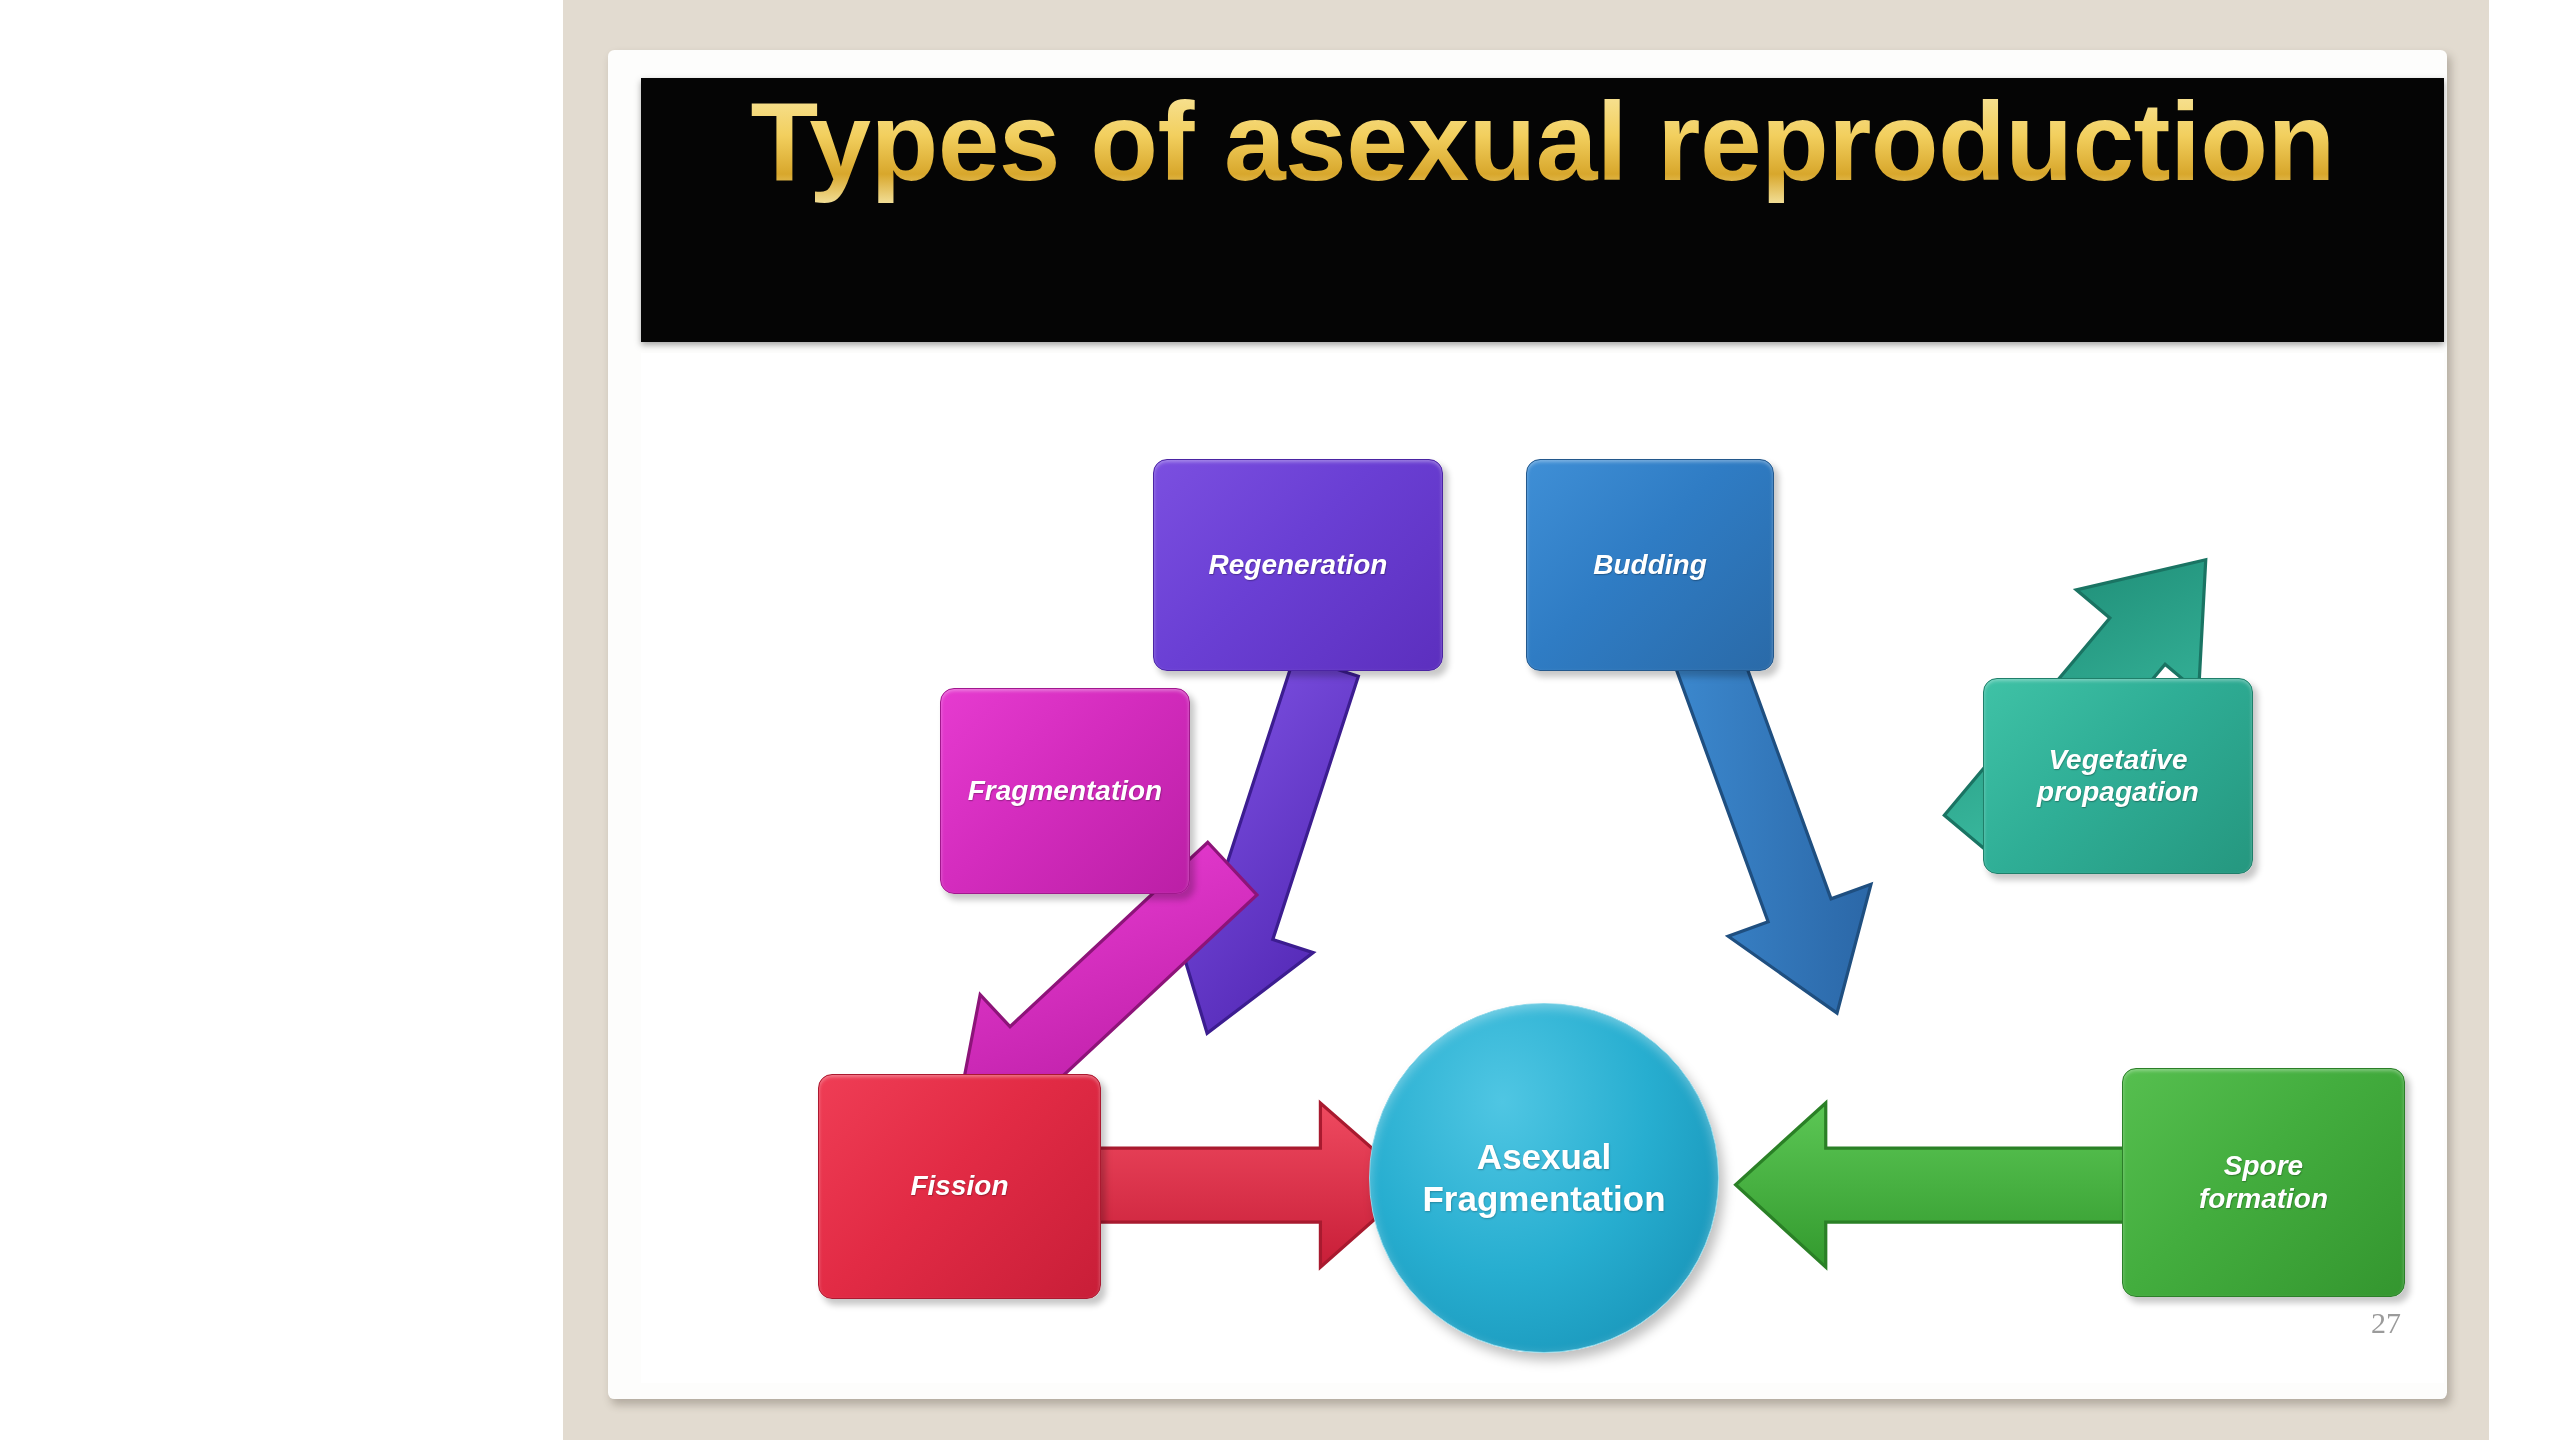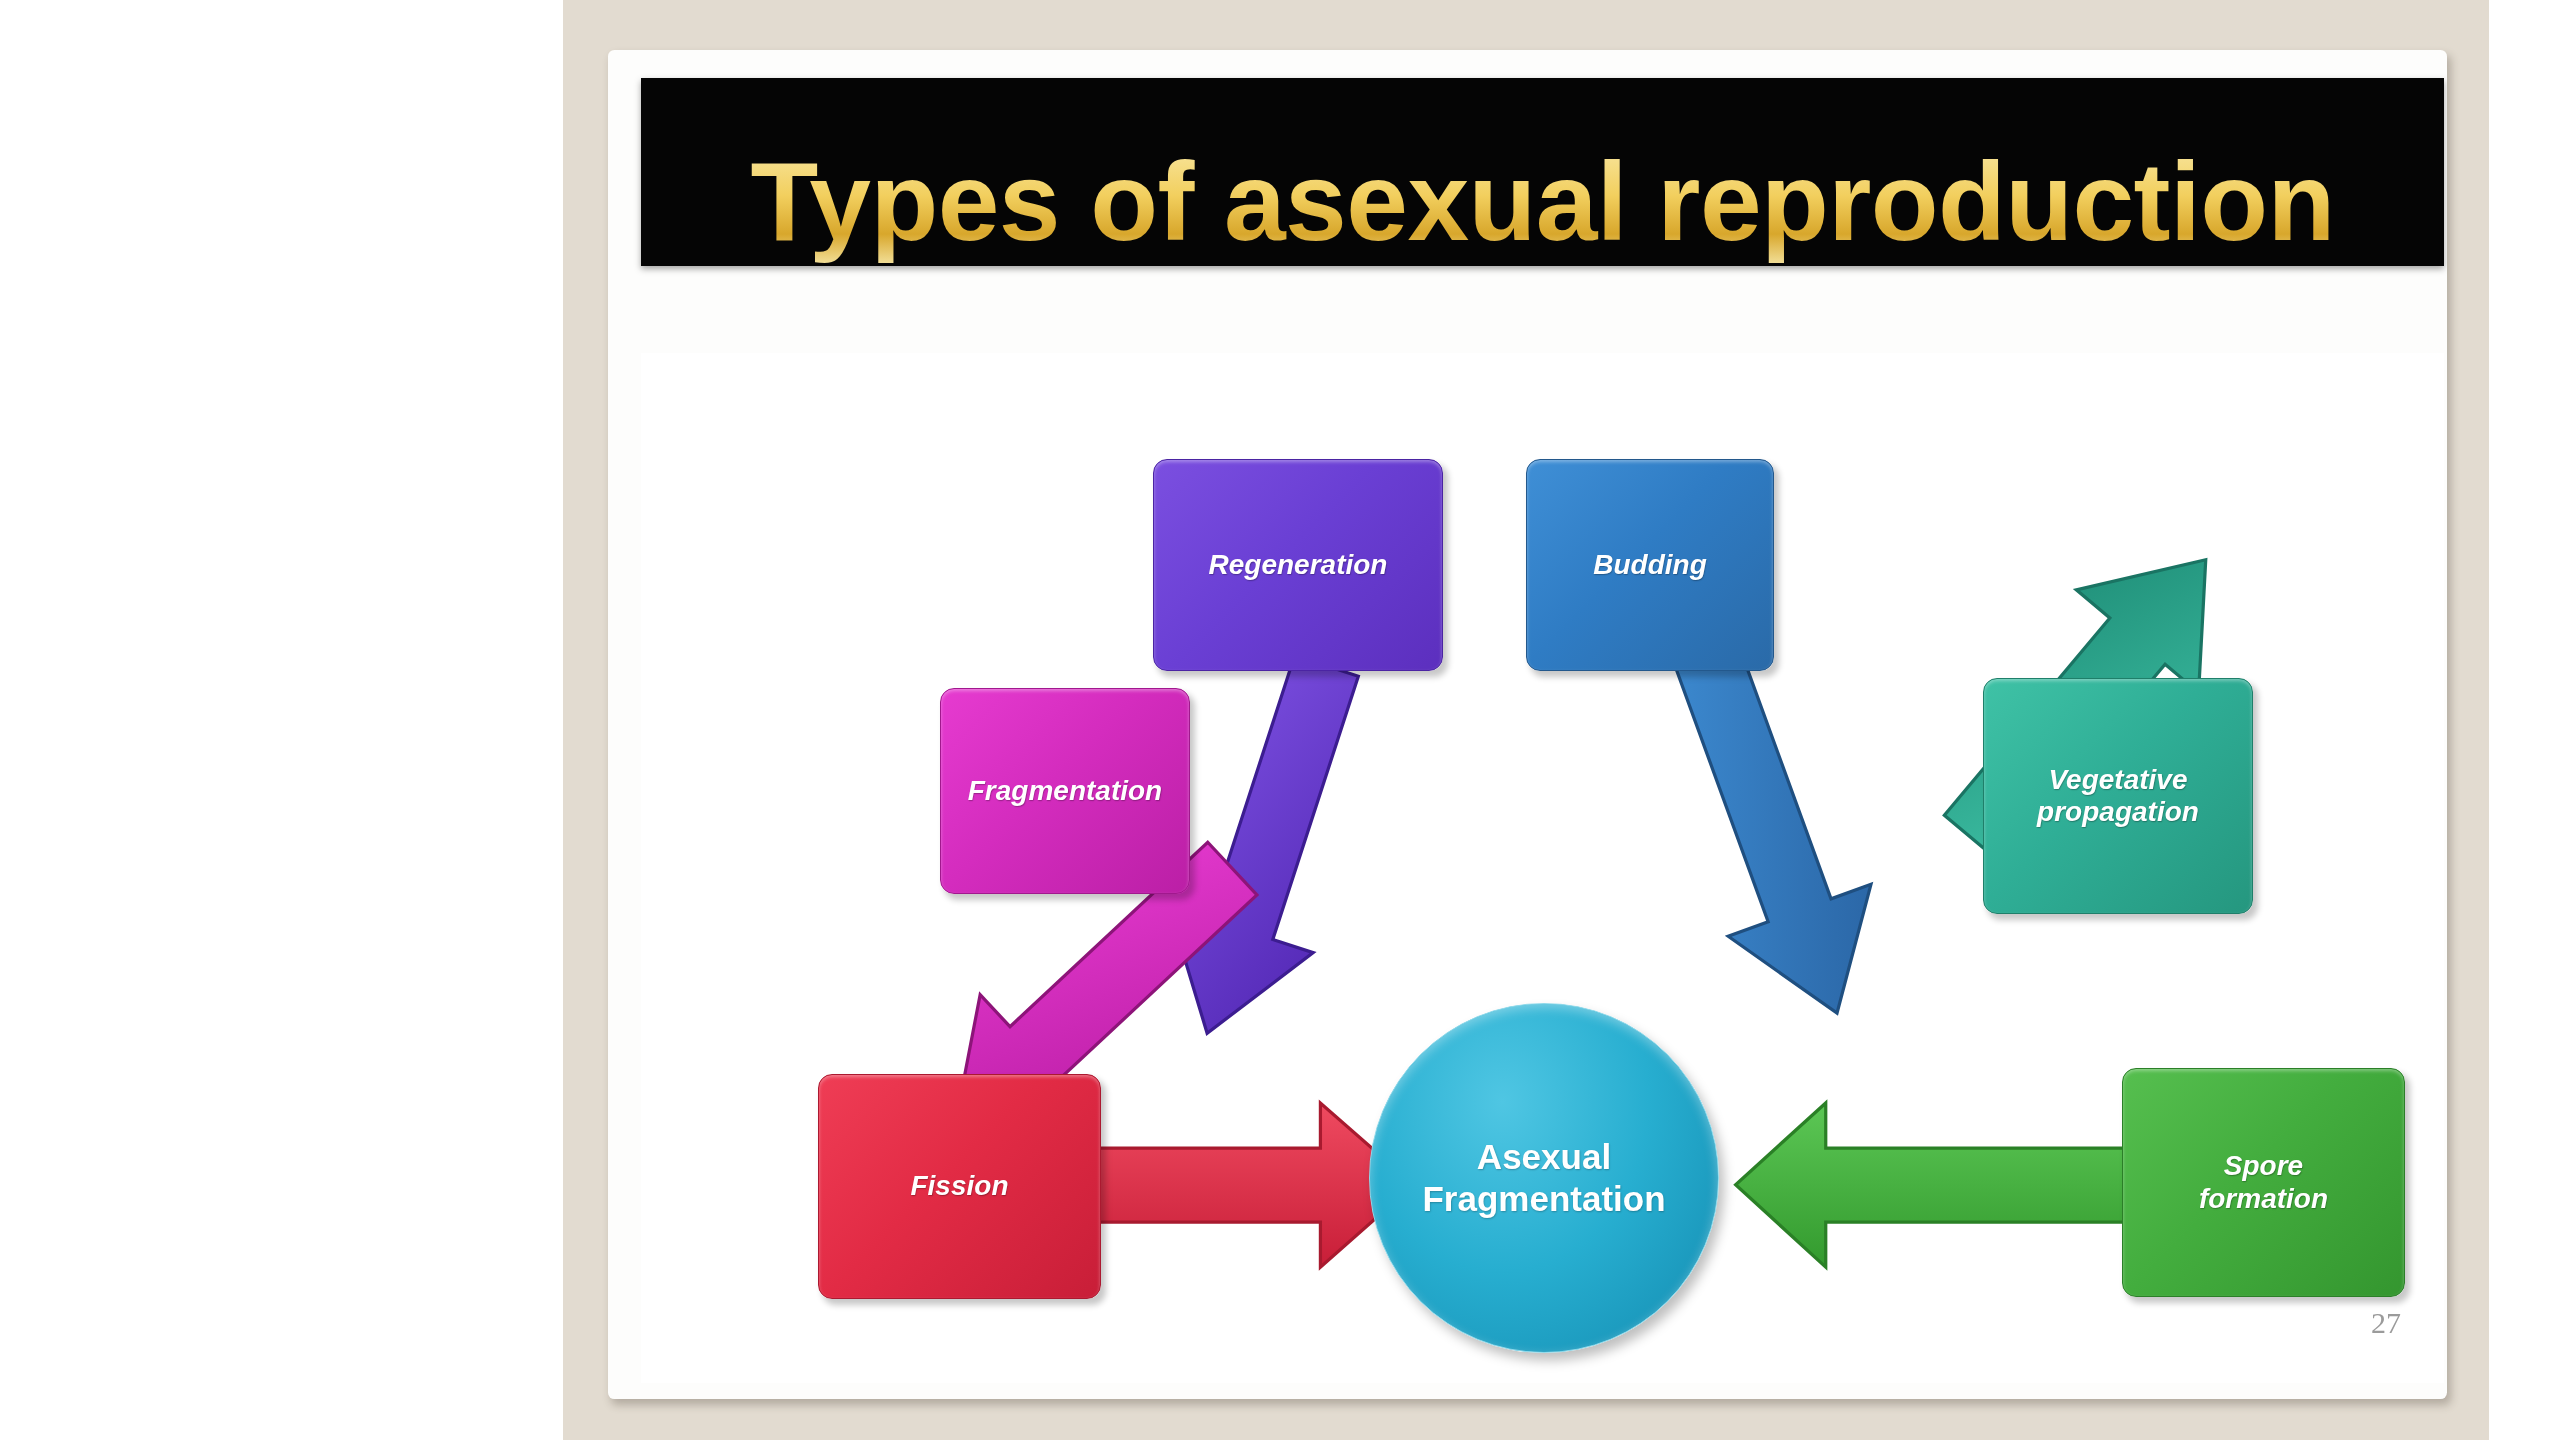--- a/index.html
+++ b/index.html
@@ -39,24 +39,24 @@
     background: #fdfdfc;
     border-radius: 6.4px;
     box-shadow: 3.9px 5.2px 9px rgba(60,50,40,0.28);
     overflow: hidden;
   }
 
   
   .title-band {
     position: absolute;
     left: 33px; top: 28px;
-    width: 1803px; height: 188px;
+    width: 1803px; height: 264px;
     background: #050505;
     display: flex;
-    align-items: flex-end;
+    align-items: flex-start;
     justify-content: center;
     box-shadow: 0 3.2px 6.4px rgba(0,0,0,0.35);
   }
   .title-text {
     font-family: "Liberation Sans", sans-serif;
     font-weight: bold;
     font-size: 111px;
     letter-spacing: -0.6px;
     color: #f5d878;
     background: linear-gradient(180deg,#f9e9a8 0%, #f2cf5e 45%, #d8a72c 75%, #f4e3a0 100%);
@@ -109,21 +109,21 @@
     border: 1.3px solid #23588c;
     box-shadow: 4.5px 5.2px 6.4px rgba(0,0,0,0.22), inset 0 1.9px 3.9px rgba(255,255,255,0.35);
   }
   .n-fragmentation {
     left: 299px; top: 335px; width: 250px; height: 206px;
     background: linear-gradient(135deg,#e63bd0 0%, #d42cbe 45%, #bb1fa6 100%);
     border: 1.3px solid #a1188e;
     box-shadow: 4.5px 5.2px 6.4px rgba(0,0,0,0.22), inset 0 1.9px 3.9px rgba(255,255,255,0.35);
   }
   .n-vegetative {
-    left: 1342px; top: 325px; width: 270px; height: 236px;
+    left: 1342px; top: 325px; width: 270px; height: 196px;
     background: linear-gradient(135deg,#3fc2a6 0%, #2fae96 45%, #25977f 100%);
     border: 1.3px solid #1f7f6a;
     box-shadow: 4.5px 5.2px 6.4px rgba(0,0,0,0.22), inset 0 1.9px 3.9px rgba(255,255,255,0.35);
     text-align: center;
   }
   .n-fission {
     left: 177px; top: 721px; width: 283px; height: 225px;
     background: linear-gradient(135deg,#ef3d55 0%, #e22b45 45%, #c81e38 100%);
     border: 1.3px solid #ab1930;
     box-shadow: 4.5px 5.2px 6.4px rgba(0,0,0,0.22), inset 0 1.9px 3.9px rgba(255,255,255,0.35);

